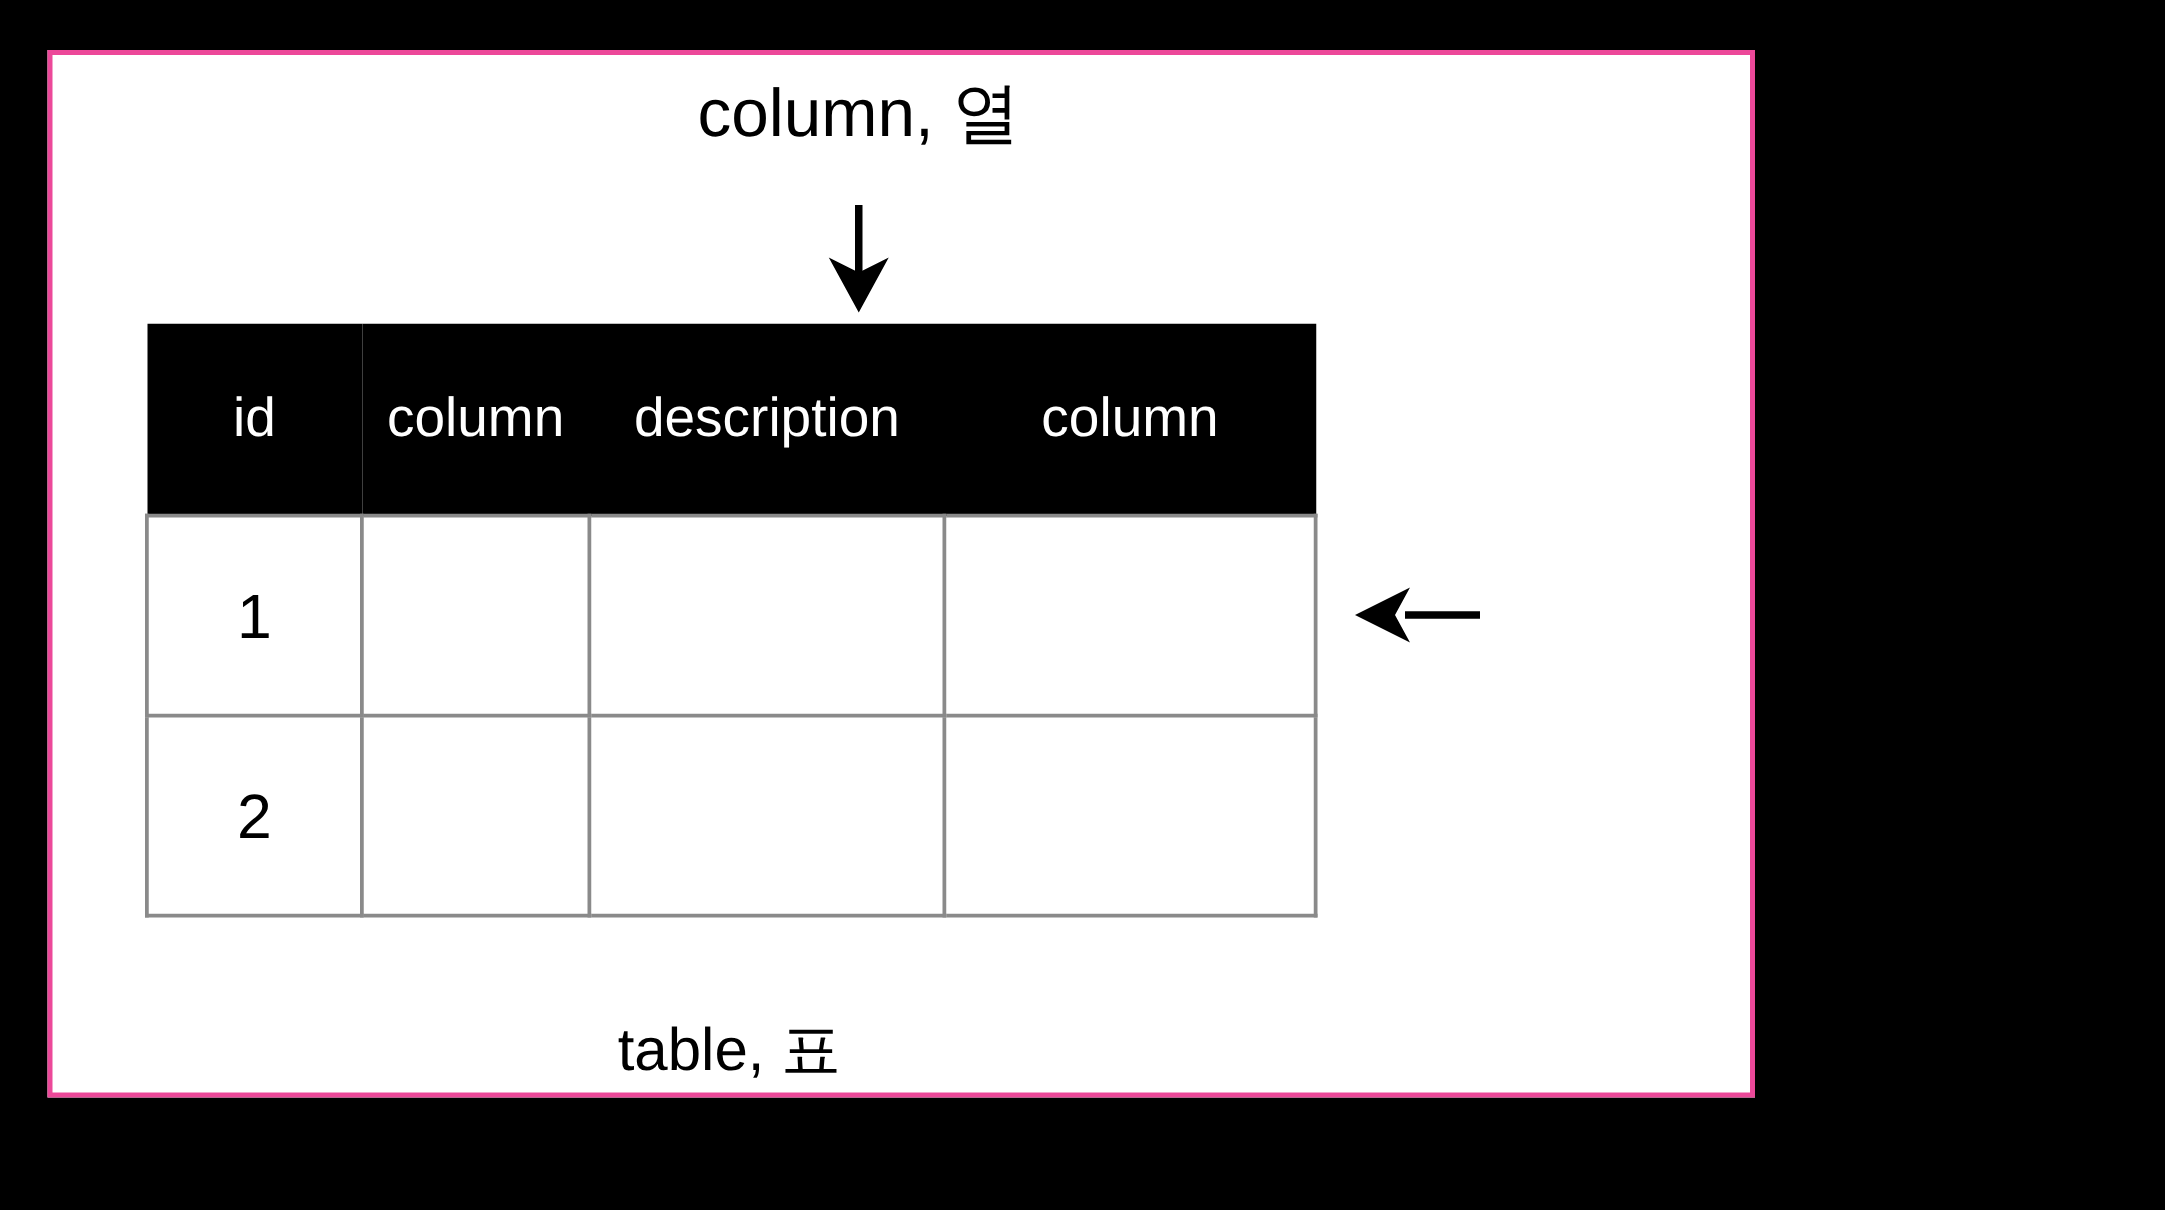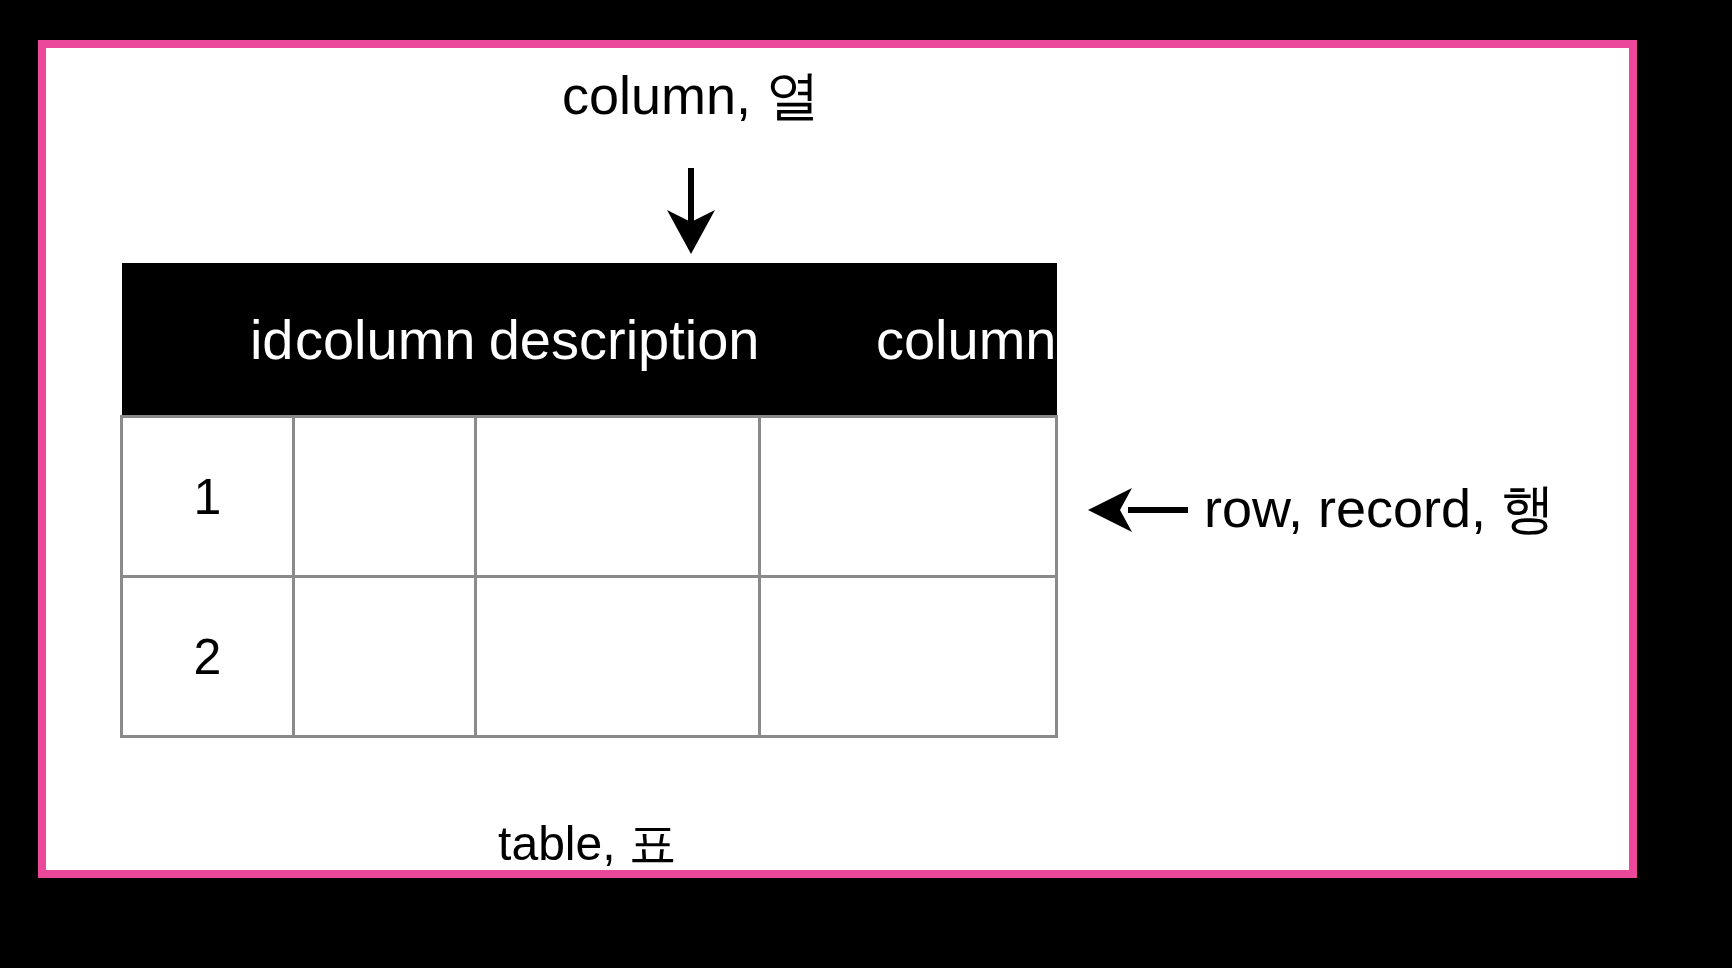--- a/index.html
+++ b/index.html
@@ -22,24 +22,24 @@
     width: 1732px;
     height: 968px;
     background: #000000;
   }
 
   
   #panel {
     position: absolute;
     left: 38px;
     top: 40px;
-    width: 1599px;
+    width: 1366px;
     height: 838px;
     background: #ffffff;
-    border: 8px solid #ec4899;
+    border: 4px solid #ec4899;
     box-sizing: border-box;
   }
 
   
   #column-annotation {
     position: absolute;
     left: 0px;
     top: 18px;
     width: 1290px;
     text-align: center;
@@ -65,24 +65,24 @@
     top: 215px;
     width: 935px;
     border-collapse: collapse;
     table-layout: fixed;
   }
   #db-table thead tr {
     background: #000000;
   }
   #db-table thead th {
     color: #ffffff;
-    font-size: 56px;
+    font-size: 44px;
     font-weight: 400;
     height: 152px;
-    text-align: right;
+    text-align: center;
     vertical-align: middle;
     border: none;
     padding: 0;
   }
   #db-table tbody td {
     border: 3px solid #8a8a8a;
     height: 157px;
     font-size: 50px;
     font-weight: 400;
     color: #000000;
@@ -164,19 +164,18 @@
           <td class="col-created"></td>
         </tr>
       </tbody>
     </table>
 
     <div id="row-annotation">
       <svg id="row-arrow-svg" width="104" height="46" viewBox="0 0 104 46" xmlns="http://www.w3.org/2000/svg">
         <line x1="102" y1="23" x2="42" y2="23" stroke="#000000" stroke-width="6"></line>
         <polygon points="2,23 46,1 34,23 46,45" fill="#000000"></polygon>
       </svg>
-      <span>row, record, 행</span>
     </div>
 
     <div id="table-caption">table, 표</div>
 
   </div>
 </div>
 
 </body></html>

